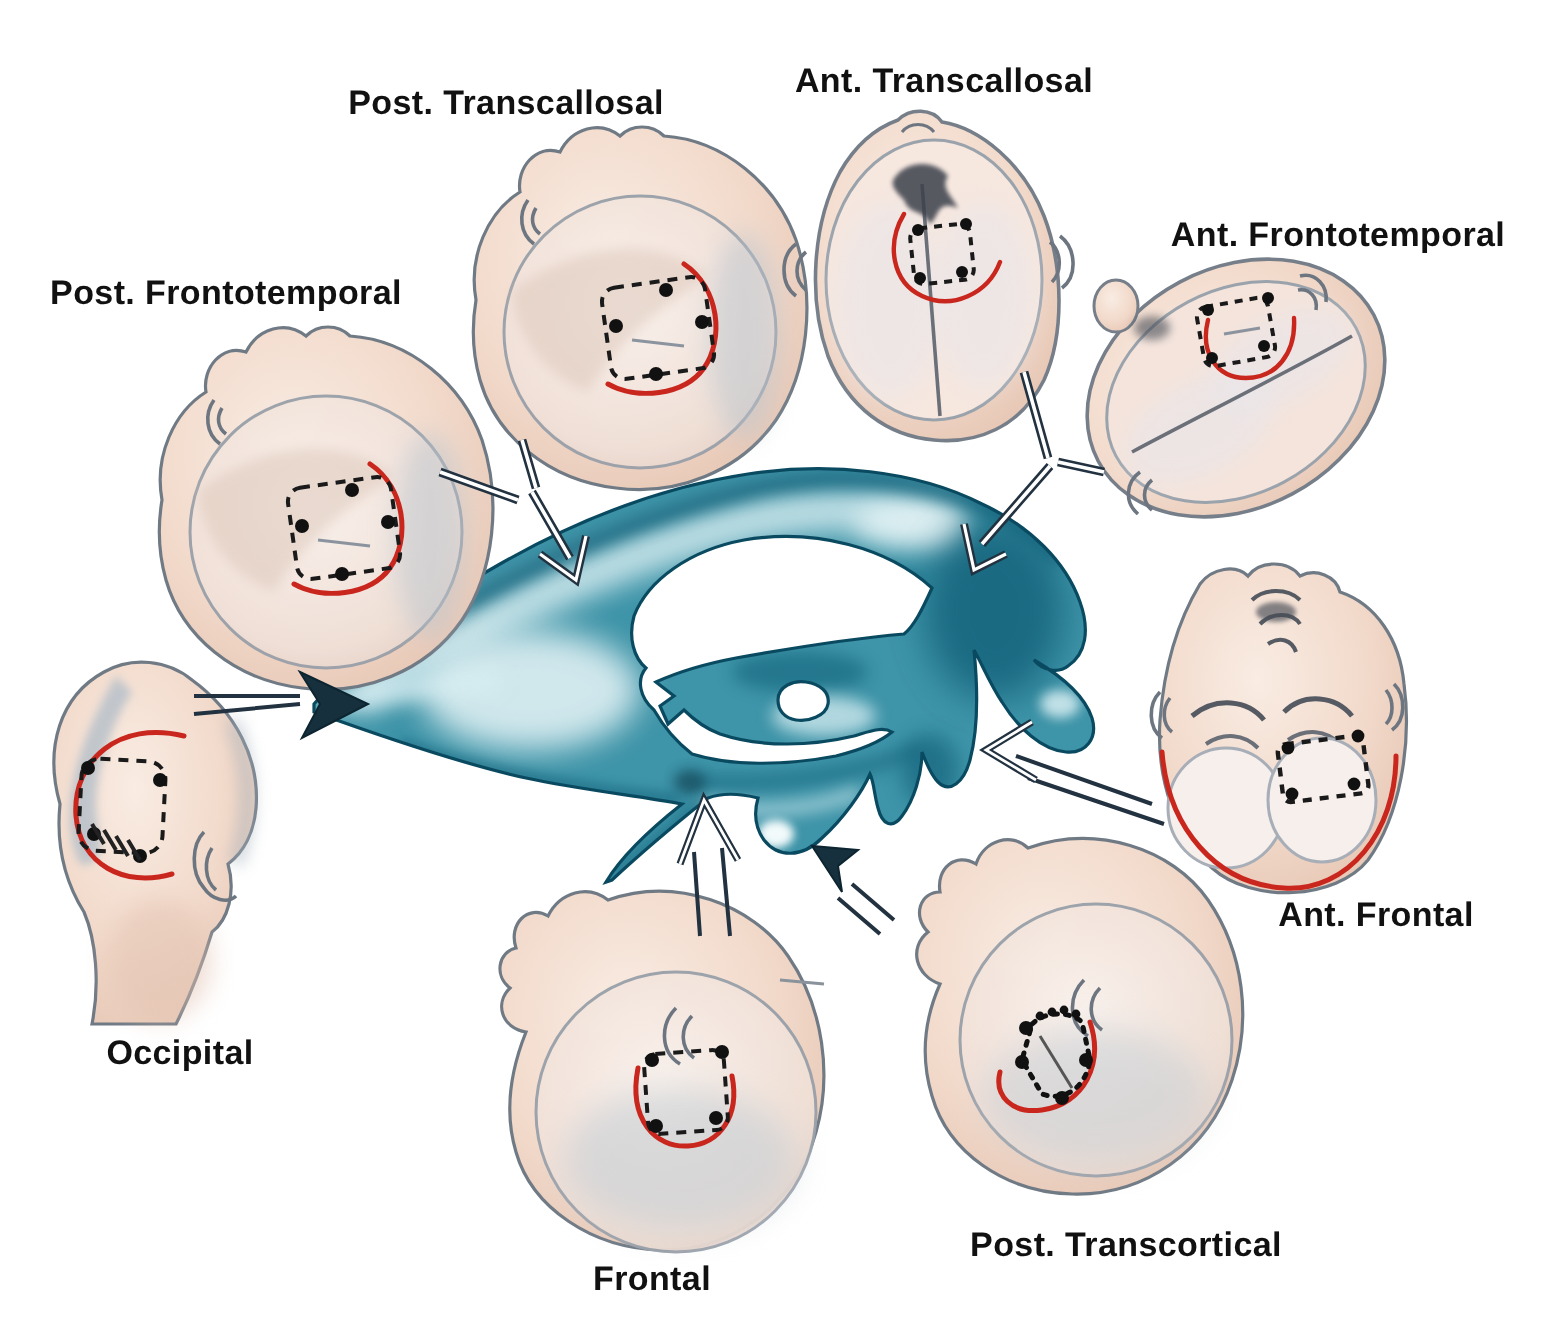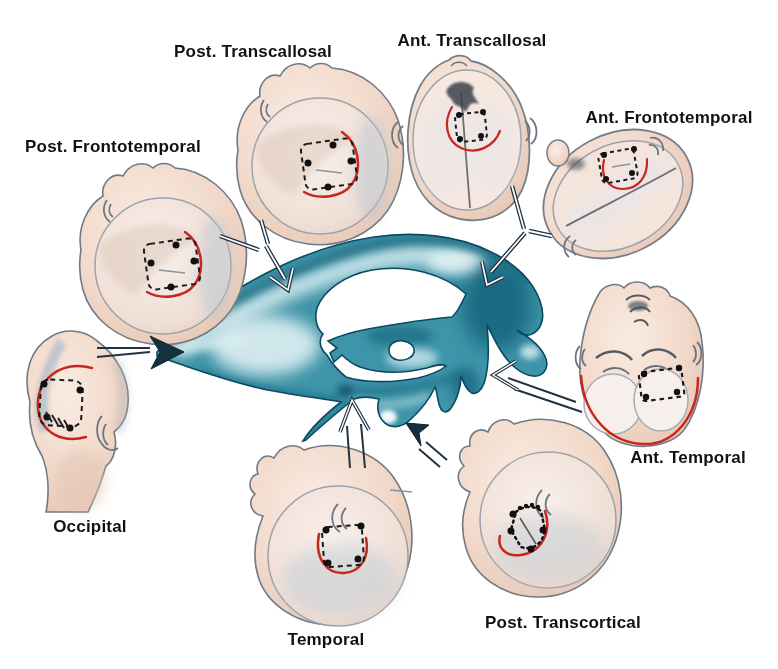--- a/index.html
+++ b/index.html
@@ -227,18 +227,18 @@
 
   <g>
     <path d="M447,460 L426,442 M440,467 L419,449" fill="none" stroke="#223240" stroke-width="2"></path>
     <path d="M429,425 L406,423 L421,446 L419,433 Z" fill="#16303d" stroke="#0d2530" stroke-width="1"></path>
   </g>
 </svg>
 
   <div class="lbl" style="left:253px;top:42px">Post. Transcallosal</div>
   <div class="lbl" style="left:472px;top:31px">Ant. Transcallosal</div>
   <div class="lbl" style="left:669px;top:108px">Ant. Frontotemporal</div>
-  <div class="lbl" style="left:688px;top:448px">Ant. Temporal</div>
+  <div class="lbl" style="left:688px;top:448px">Ant. Frontal</div>
   <div class="lbl" style="left:563px;top:613px">Post. Transcortical</div>
-  <div class="lbl" style="left:326px;top:630px">Temporal</div>
+  <div class="lbl" style="left:326px;top:630px">Frontal</div>
   <div class="lbl" style="left:90px;top:517px">Occipital</div>
   <div class="lbl" style="left:113px;top:137px">Post. Frontotemporal</div>
 </div>
 
 </body></html>

